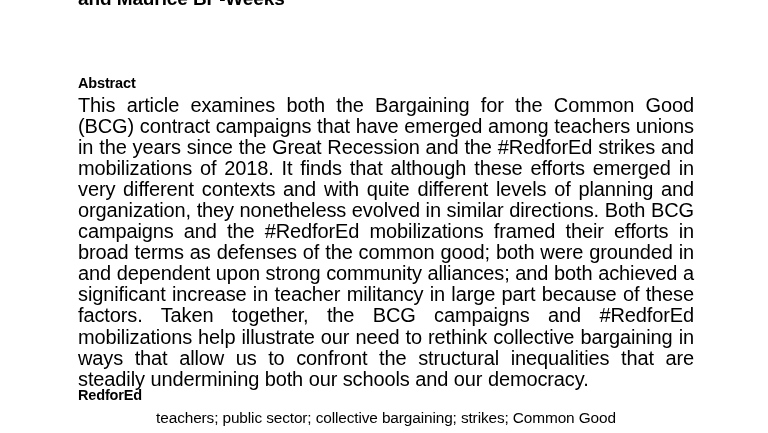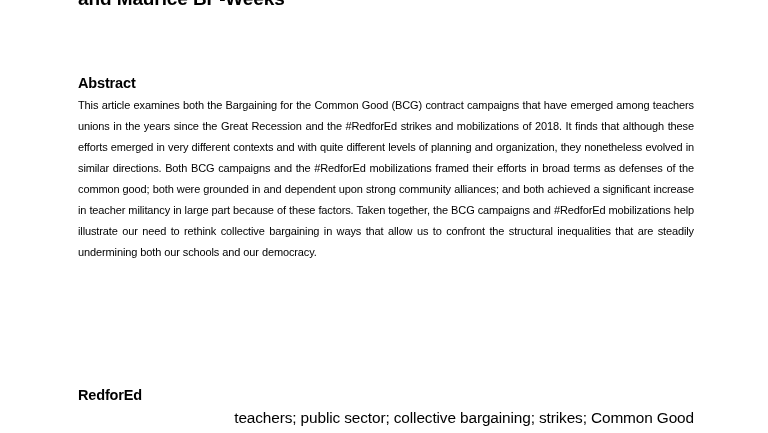--- a/index.html
+++ b/index.html
@@ -48,41 +48,41 @@
   }
   .section-heading {
     font-size: 14.5px;
     font-weight: bold;
     line-height: 18px;
     margin: 0 0 3px 0;
     letter-spacing: -0.15px;
     color: #000000;
   }
   .abstract-body {
-    font-size: 11px;
+    font-size: 20px;
     line-height: 21.05px;
     text-align: justify;
     text-justify: inter-word;
     letter-spacing: -0.12px;
     word-spacing: 0.1px;
     color: #000000;
     margin: 0;
     hyphens: none;
   }
   
   .keywords-block {
     position: absolute;
     left: 78px;
     top: 386px;
     width: 616px;
   }
   .keywords-body {
     font-size: 15.4px;
     line-height: 21px;
-    text-align: right;
+    text-align: center;
     letter-spacing: -0.12px;
     color: #000000;
     margin: 0;
   }
 </style>
 </head>
 <body>
 
 <div class="page">
 

